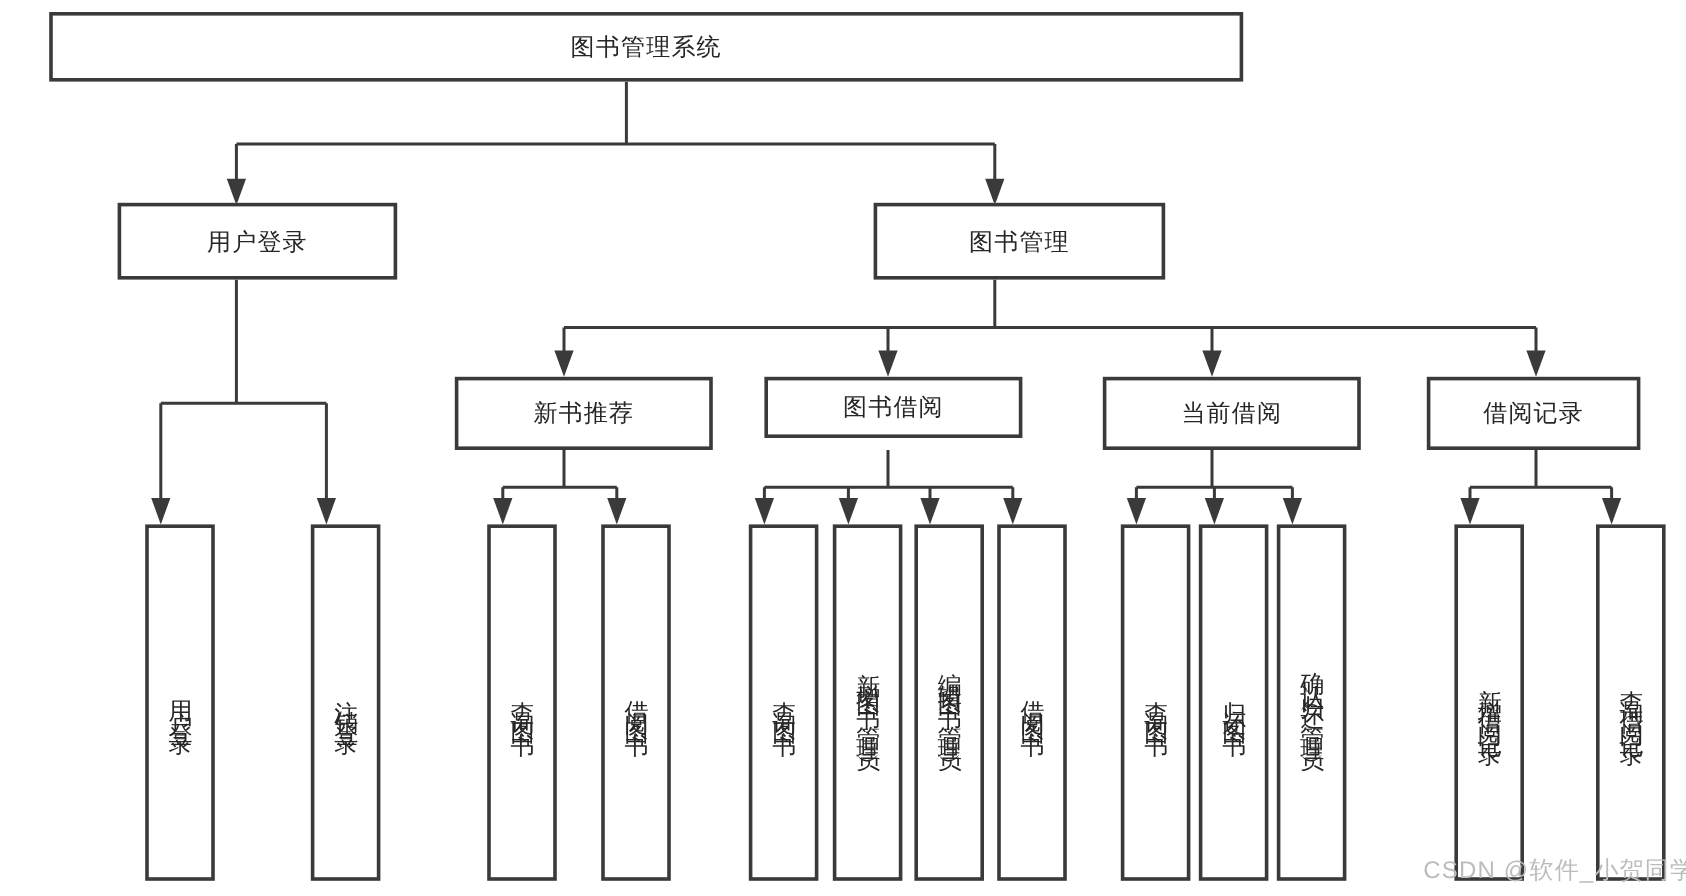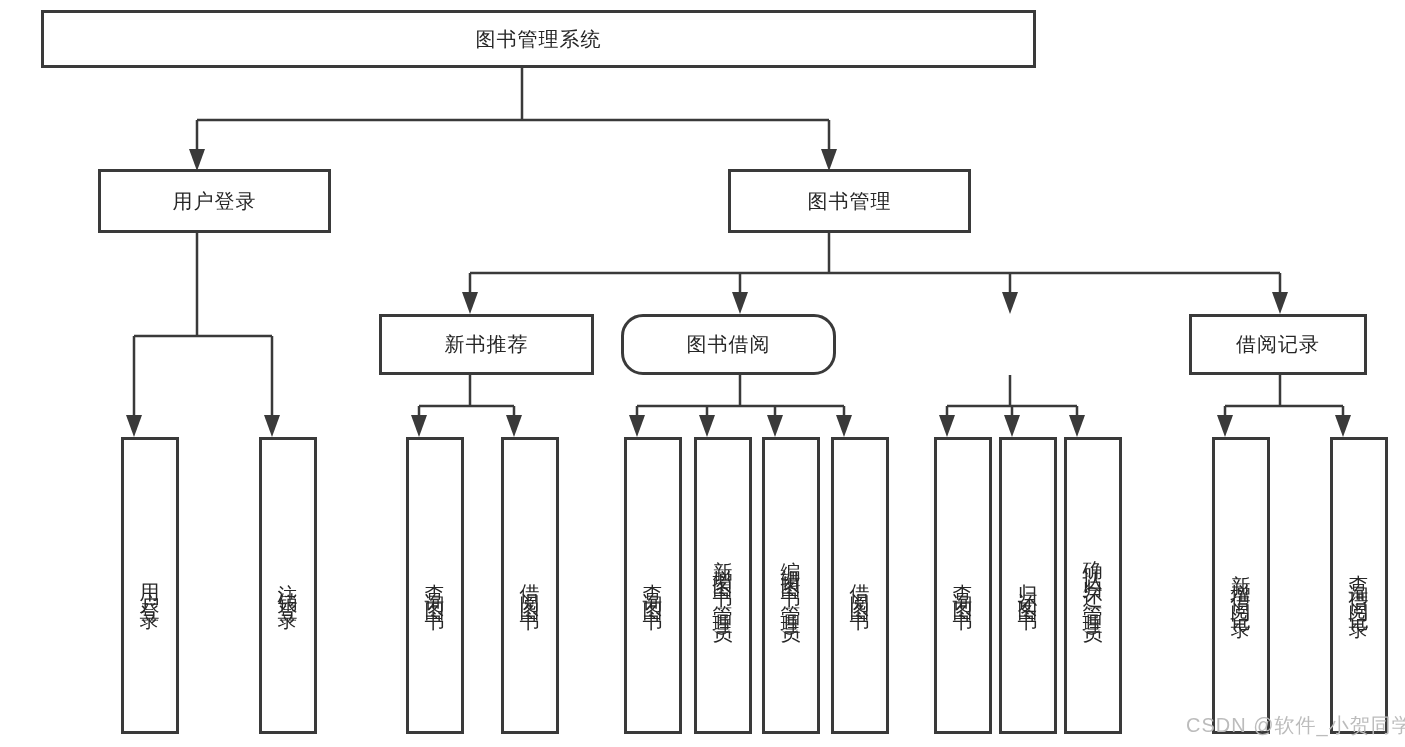--- a/index.html
+++ b/index.html
@@ -90,21 +90,22 @@
     <polygon points="1217,415 1233,415 1225,437"></polygon>
     <polygon points="1335,415 1351,415 1343,437"></polygon>
   </svg>
 
   <div class="box" style="left:25px; top:10px; width:995px; height:58px;">图书管理系统</div>
 
   <div class="box" style="left:82px; top:169px; width:233px; height:64px;">用户登录</div>
   <div class="box" style="left:712px; top:169px; width:243px; height:64px;">图书管理</div>
 
   <div class="box" style="left:363px; top:314px; width:215px; height:61px;">新书推荐</div>
-  <div class="box" style="left:605px; top:314px; width:215px; height:61px;border-radius:22px;">图书借阅</div>
+  <div class="box" style="left:621px; top:314px; width:215px; height:51px;">图书借阅</div>
+  <div class="box" style="left:903px; top:314px; width:215px; height:61px;">当前借阅</div>
   <div class="box" style="left:1173px; top:314px; width:178px; height:61px;">借阅记录</div>
 
   <div class="box leaf" style="left:105px; top:437px; width:58px; height:297px;">用户登录</div>
   <div class="box leaf" style="left:243px; top:437px; width:58px; height:297px;">注销登录</div>
 
   <div class="box leaf" style="left:390px; top:437px; width:58px; height:297px;">查询图书</div>
   <div class="box leaf" style="left:485px; top:437px; width:58px; height:297px;">借阅图书</div>
 
   <div class="box leaf" style="left:608px; top:437px; width:58px; height:297px;">查询图书</div>
   <div class="box leaf" style="left:678px; top:437px; width:58px; height:297px;">新增图书（管理员）</div>

